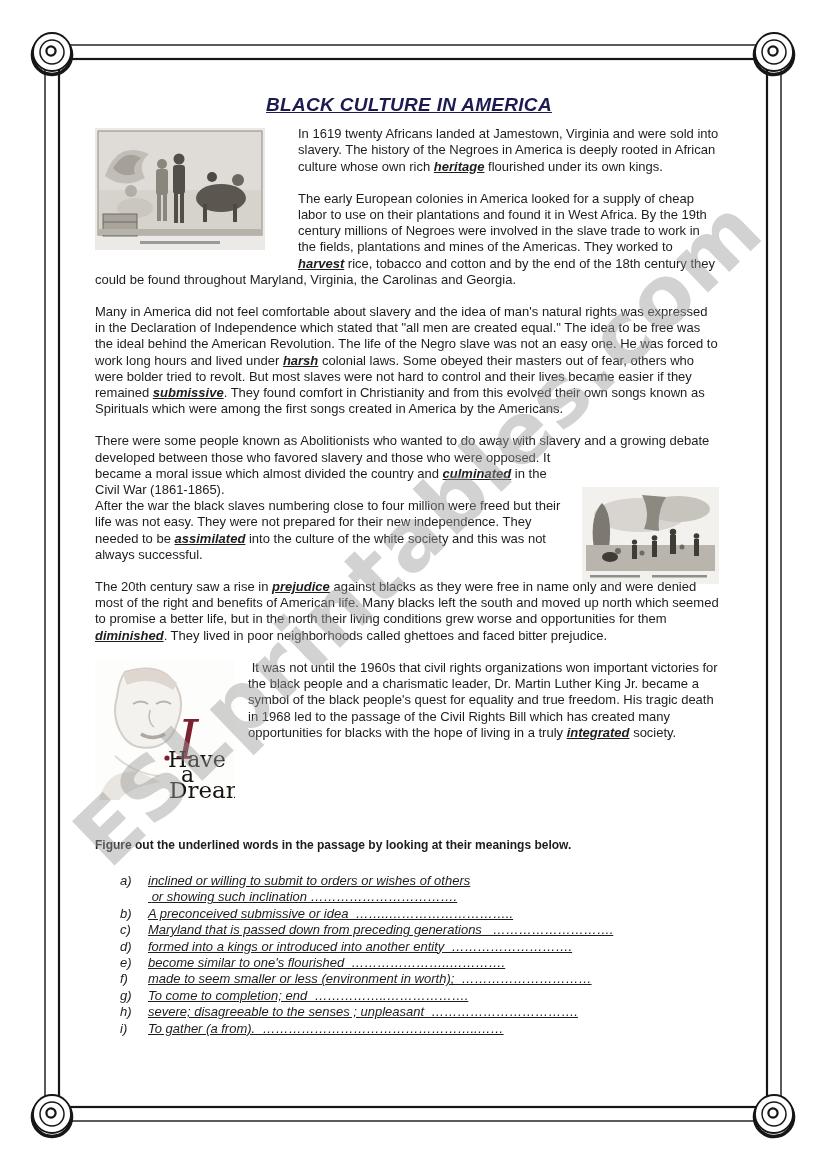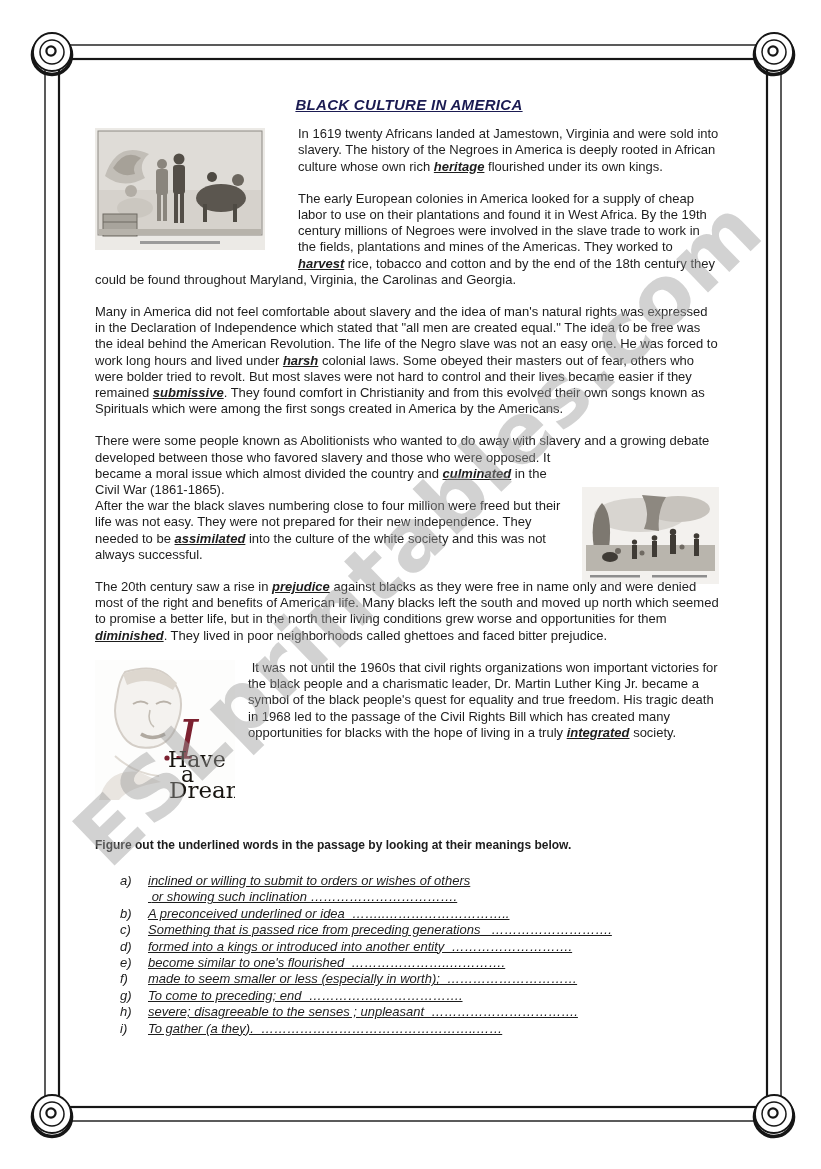--- a/index.html
+++ b/index.html
@@ -5,21 +5,21 @@
   html,body{margin:0;padding:0;background:#ffffff;}
   .page{position:relative;width:821px;height:1169px;background:#fff;overflow:hidden;
         font-family:"Liberation Sans",sans-serif;color:#1d1d1d;}
   .border-svg{position:absolute;left:0;top:0;z-index:1;}
   .watermark{position:absolute;left:418px;top:532px;z-index:3;pointer-events:none;
              transform:translate(-50%,-50%) rotate(-44deg);
              font-family:"DejaVu Sans",sans-serif;font-weight:bold;font-size:84px;
              letter-spacing:2px;color:rgba(155,155,155,0.45);white-space:nowrap;}
   .content{position:absolute;left:95px;top:97px;width:628px;z-index:2;
            font-size:13px;line-height:16.2px;}
-  .title{margin:0 0 13px 0;text-align:center;font-size:15px;font-weight:bold;
+  .title{margin:0 0 13px 0;text-align:center;font-size:19px;font-weight:bold;
          font-style:italic;text-decoration:underline;color:#1b1b52;letter-spacing:.3px;}
   p.para{margin:0 4px 16px 0;white-space:pre-wrap;}
   .kw{font-weight:bold;font-style:italic;}
   .fig{display:block;}
   .fig svg{display:block;}
   .fig1{float:left;width:170px;height:122px;margin:2px 33px 6px 0;}
   .fig2{float:right;clear:right;width:137px;height:97px;margin:0 0 4px 14px;}
   .spacer{float:right;width:0;height:21px;}
   .fig3{float:left;width:140px;height:140px;margin:0 13px 4px 0;}
   .instruction{clear:both;padding-top:33px;font-weight:bold;font-size:12px;line-height:16px;}
@@ -151,46 +151,46 @@
     <div class="instruction">Figure out the underlined words in the passage by looking at their meanings below.</div>
 
     <div class="vocab">
       <div class="vitem">
         <span class="vletter">a)</span>
         <span class="vtext">inclined or willing to submit to orders or wishes of others
  or showing such inclination …………………………….</span>
       </div>
       <div class="vitem">
         <span class="vletter">b)</span>
-        <span class="vtext">A preconceived underlined or idea  ……..………………………..</span>
+        <span class="vtext">A preconceived submissive or idea  ……..………………………..</span>
       </div>
       <div class="vitem">
         <span class="vletter">c)</span>
-        <span class="vtext">Something that is passed rice from preceding generations   ……………………….</span>
+        <span class="vtext">Maryland that is passed down from preceding generations   ……………………….</span>
       </div>
       <div class="vitem">
         <span class="vletter">d)</span>
         <span class="vtext">formed into a kings or introduced into another entity  ……………………….</span>
       </div>
       <div class="vitem">
         <span class="vletter">e)</span>
         <span class="vtext">become similar to one's flourished  …………………..………….</span>
       </div>
       <div class="vitem">
         <span class="vletter">f)</span>
-        <span class="vtext">made to seem smaller or less (especially in worth);  …………………………</span>
+        <span class="vtext">made to seem smaller or less (environment in worth);  …………………………</span>
       </div>
       <div class="vitem">
         <span class="vletter">g)</span>
-        <span class="vtext">To come to preceding; end  ……………..……………….</span>
+        <span class="vtext">To come to completion; end  ……………..……………….</span>
       </div>
       <div class="vitem">
         <span class="vletter">h)</span>
         <span class="vtext">severe; disagreeable to the senses ; unpleasant  …………………………….</span>
       </div>
       <div class="vitem">
         <span class="vletter">i)</span>
-        <span class="vtext">To gather (a they).  …………………………………………..……</span>
+        <span class="vtext">To gather (a from).  …………………………………………..……</span>
       </div>
     </div>
 
   </div>
 </div>
 
 </body></html>

